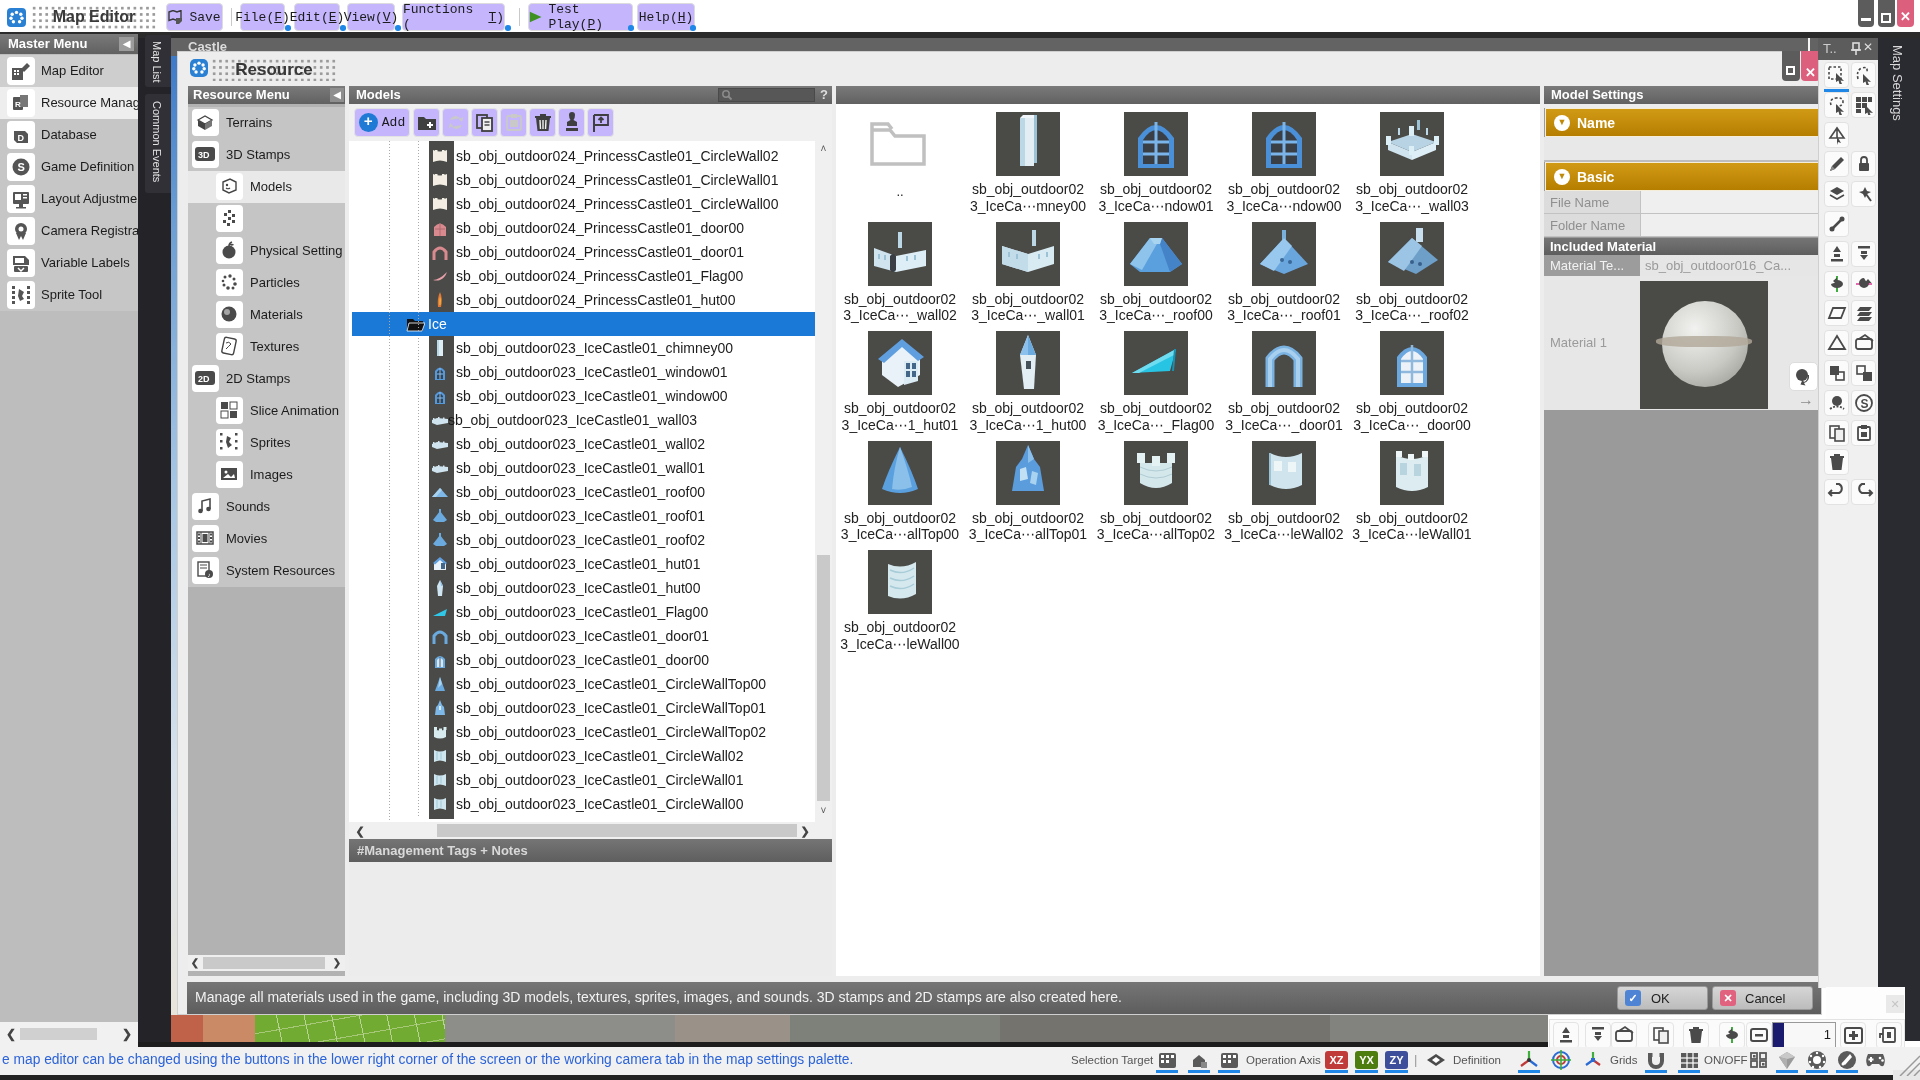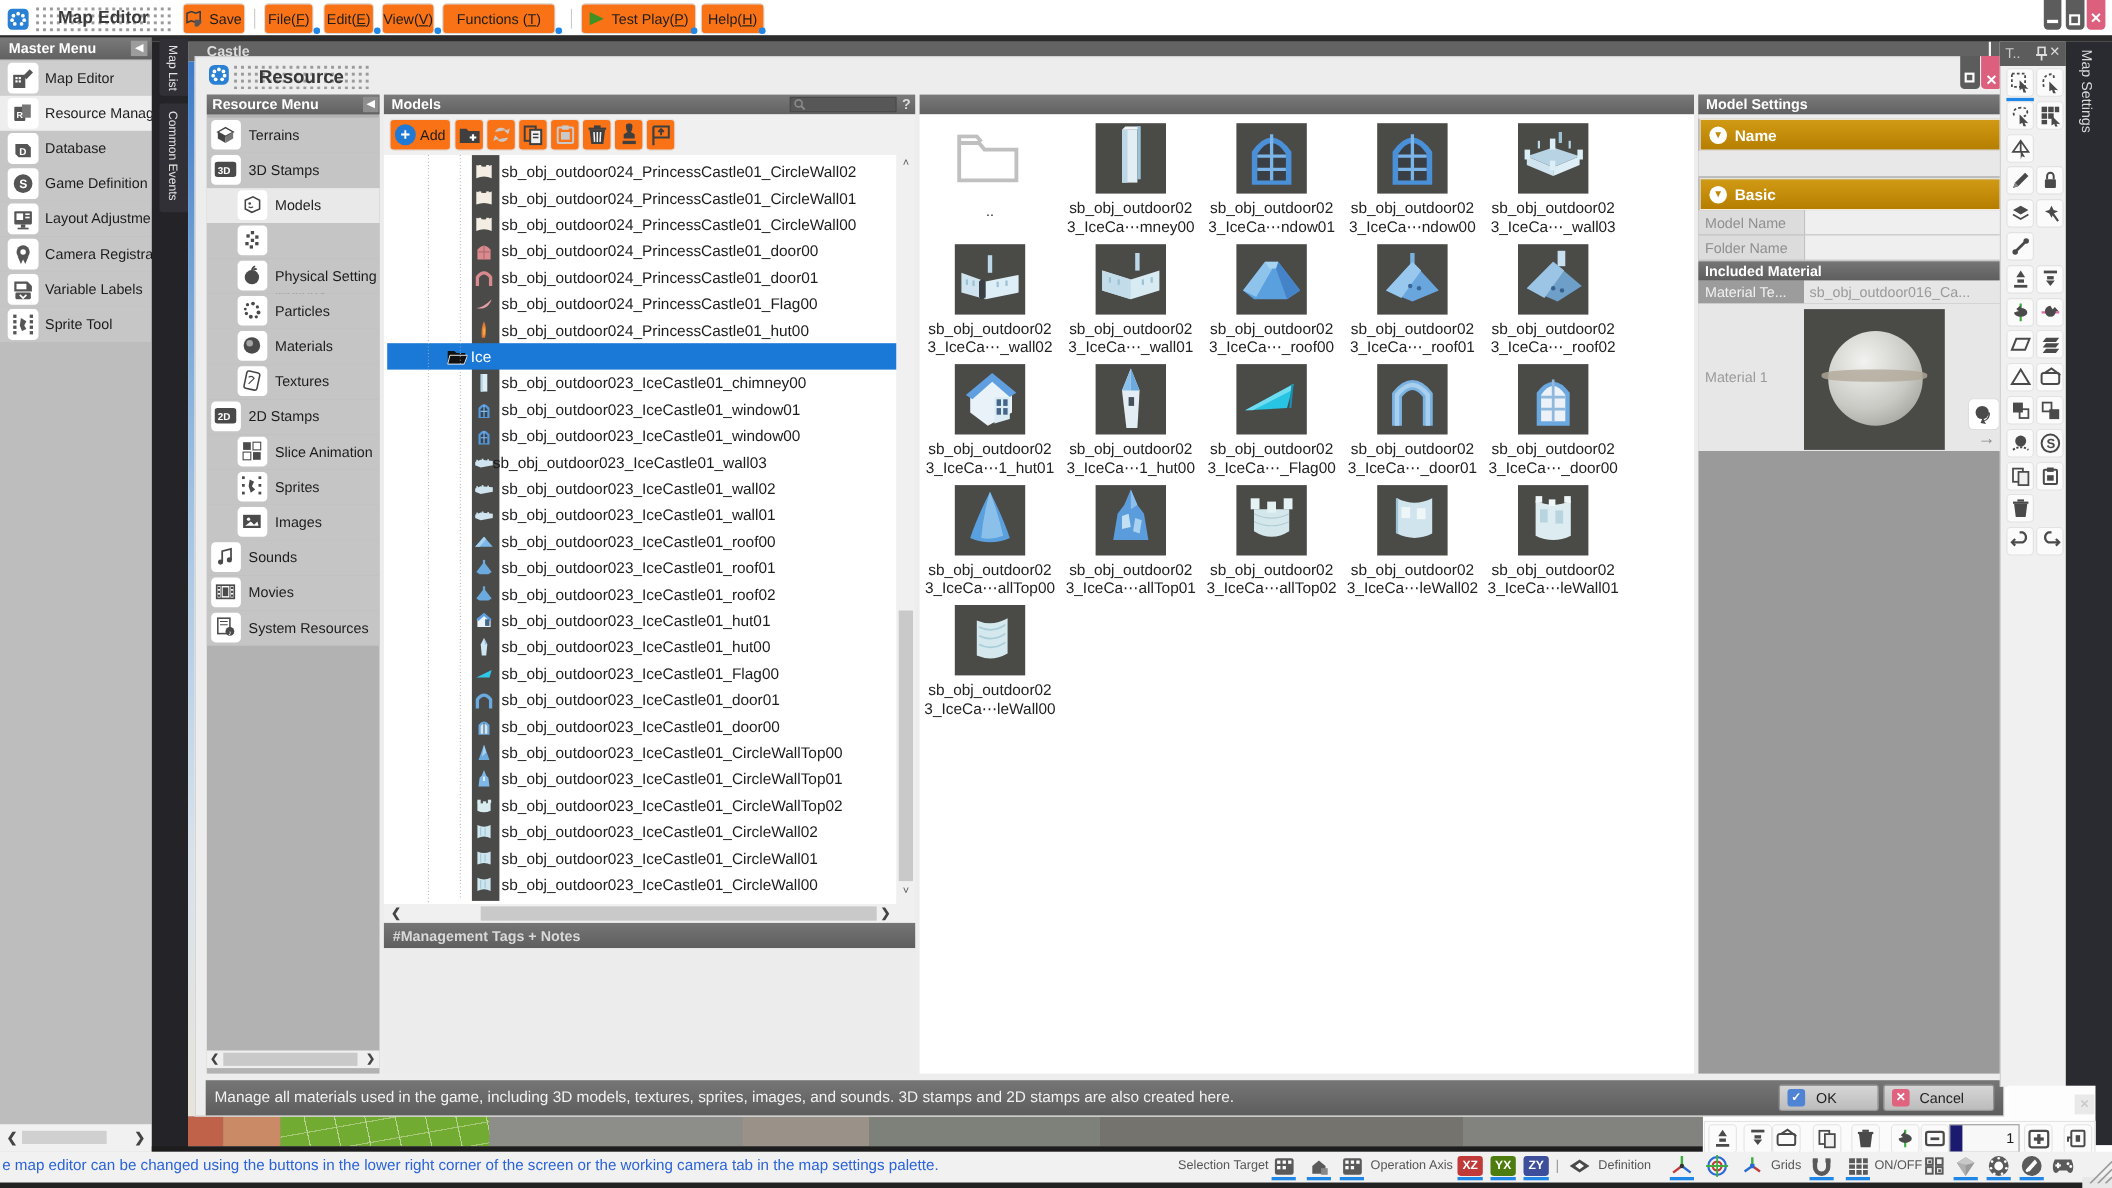--- a/index.html
+++ b/index.html
@@ -1,21 +1,21 @@
 <!DOCTYPE html>
 <html><head>
 <meta charset="utf-8">
 <style>
 * { margin:0; padding:0; box-sizing:border-box; }
 html,body { width:1920px; height:1080px; overflow:hidden; background:#fff;
   font-family:"Liberation Sans", sans-serif; font-size:13px; color:#1c1c1c; }
 .abs { position:absolute; }
 .dots { background-image:radial-gradient(circle, #9a9a9a 1.25px, transparent 1.55px); background-size:6.3px 6.3px; }
 .hdr { background:linear-gradient(#7a7a7a,#616161); color:#fff; font-weight:bold; }
-.btn { background:#f97316; border:1px solid #dcdcdc; border-radius:4px; display:flex; align-items:center; justify-content:center; }
+.btn { background:#c4b5fd; border:1px solid #dcdcdc; border-radius:4px; display:flex; align-items:center; justify-content:center;font-family:Liberation Mono, monospace; }
 .bluedot { position:absolute; width:5.5px; height:5.5px; border-radius:50%; background:#1e87e8; }
 u { text-decoration:underline; }
 .vtext { writing-mode:vertical-rl; text-orientation:mixed; }
 </style>
 </head>
 <body>
 
 <div class="abs" style="left:0;top:0;width:1920px;height:32px;background:#ffffff;"></div>
 
 <div class="abs" style="left:7px;top:8px;width:19px;height:19px;border-radius:4px;background:#2a80d2;"></div>
@@ -799,21 +799,21 @@
 <div class="abs" style="left:1544px;top:86px;width:276px;height:890px;background:#9a9a9a;"></div>
 <div class="abs hdr" style="left:1544px;top:86px;width:276px;height:18px;line-height:18px;padding-left:7px;">Model Settings</div>
 <div class="abs" style="left:1544px;top:104px;width:276px;height:4px;background:#ededed;"></div>
 <div class="abs" style="left:1545px;top:108px;width:274px;height:29px;background:linear-gradient(#d19a15,#b67e00);border:1px solid #f5edd8;display:flex;align-items:center;color:#fff;font-weight:bold;font-size:14px;">
  <span style="margin:0 7px 0 8px;display:inline-block;width:16px;height:16px;border-radius:50%;background:#fff;color:#c08a08;text-align:center;line-height:15px;font-size:9px;">▼</span>Name
 </div>
 <div class="abs" style="left:1544px;top:137px;width:276px;height:25px;background:#e8e8e8;border-bottom:2px solid #bdbdbd;"></div>
 <div class="abs" style="left:1545px;top:162px;width:274px;height:29px;background:linear-gradient(#d19a15,#b67e00);border:1px solid #f5edd8;display:flex;align-items:center;color:#fff;font-weight:bold;font-size:14px;">
  <span style="margin:0 7px 0 8px;display:inline-block;width:16px;height:16px;border-radius:50%;background:#fff;color:#c08a08;text-align:center;line-height:15px;font-size:9px;">▼</span>Basic
 </div>
-<div class="abs" style="left:1544px;top:191px;width:96px;height:23px;background:#dcdcdc;border-bottom:1px solid #c2c2c2;color:#8f8f8f;line-height:23px;padding-left:6px;">Model Name</div>
+<div class="abs" style="left:1544px;top:191px;width:96px;height:23px;background:#dcdcdc;border-bottom:1px solid #c2c2c2;color:#8f8f8f;line-height:23px;padding-left:6px;">File Name</div>
 <div class="abs" style="left:1640px;top:191px;width:180px;height:23px;background:#efefef;border-bottom:1px solid #c2c2c2;border-left:1px solid #c2c2c2;"></div>
 <div class="abs" style="left:1544px;top:214px;width:96px;height:23px;background:#dcdcdc;border-bottom:1px solid #c2c2c2;color:#8f8f8f;line-height:23px;padding-left:6px;">Folder Name</div>
 <div class="abs" style="left:1640px;top:214px;width:180px;height:23px;background:#efefef;border-bottom:1px solid #c2c2c2;border-left:1px solid #c2c2c2;"></div>
 <div class="abs hdr" style="left:1544px;top:238px;width:276px;height:17px;line-height:17px;padding-left:6px;background:linear-gradient(#757575,#5e5e5e);">Included Material</div>
 <div class="abs" style="left:1544px;top:255px;width:96px;height:21px;background:#9c9c9c;color:#f2f2f2;line-height:21px;padding-left:6px;">Material Te...</div>
 <div class="abs" style="left:1640px;top:255px;width:180px;height:21px;background:#e6e6e6;color:#9a9a9a;line-height:21px;padding-left:5px;">sb_obj_outdoor016_Ca...</div>
 <div class="abs" style="left:1544px;top:276px;width:276px;height:134px;background:#e7e7e7;"></div>
 <div class="abs" style="left:1544px;top:276px;width:96px;height:134px;background:#e7e7e7;color:#9a9a9a;line-height:134px;padding-left:6px;">Material 1</div>
 <div class="abs" style="left:1640px;top:281px;width:128px;height:128px;background:#4a4a47;"></div>
 <div class="abs" style="left:1662px;top:301px;width:86px;height:86px;border-radius:50%;background:radial-gradient(circle at 38% 32%, #f2f2f0, #c9c9c4 55%, #8f8f88);"></div>

